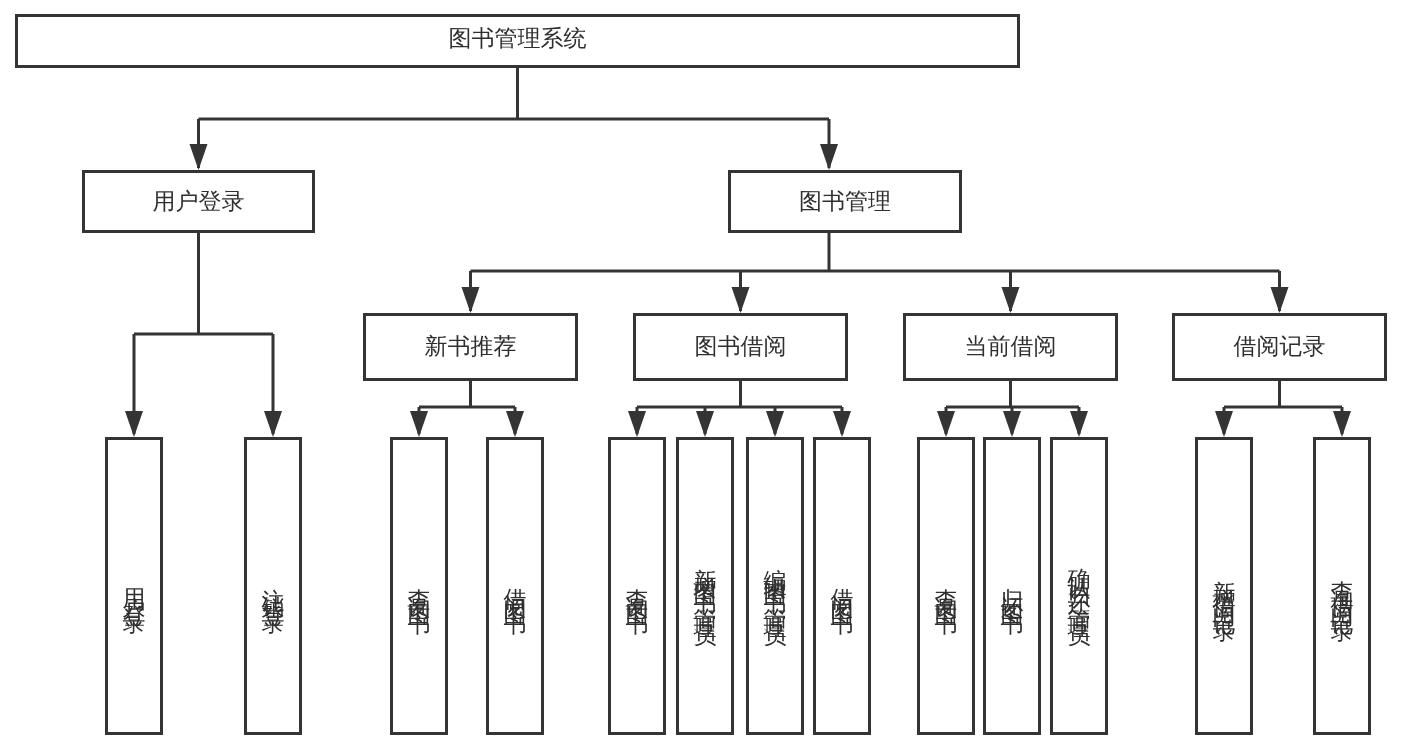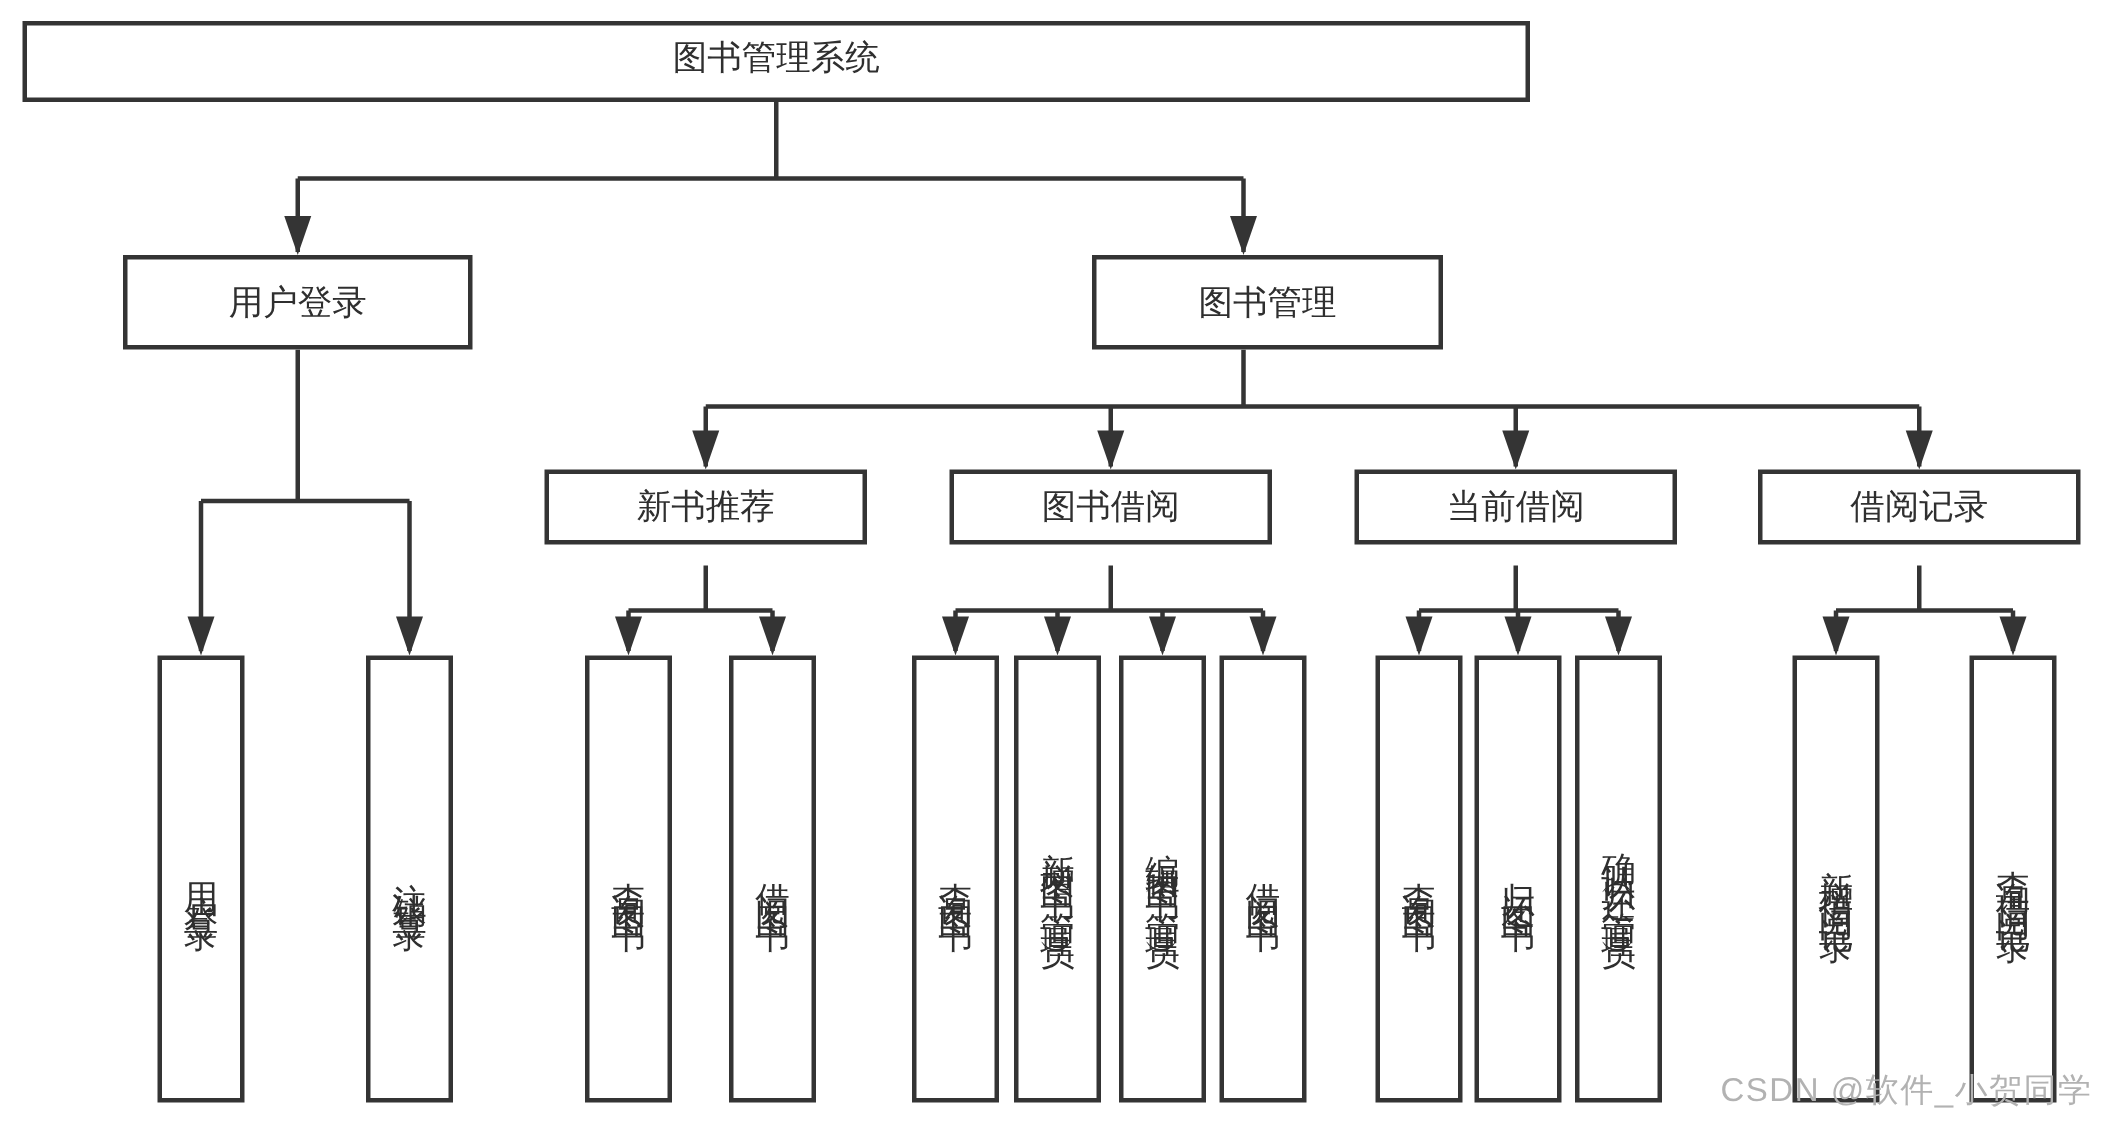--- a/index.html
+++ b/index.html
@@ -34,21 +34,21 @@
     letter-spacing: 8px;
     line-height: 1;
     white-space: normal;
   }
   
   .n-root { left: 15px; top: 14px; width: 1005px; height: 54px; font-family: Liberation Mono, monospace; }
   
   .n-user-login     { left: 82px;  top: 170px; width: 233px; height: 63px; }
   .n-book-mgmt      { left: 712px; top: 170px; width: 234px; height: 63px; margin-left: 16px; }
   
-  .n-l3 { top: 313px; width: 215px; height: 50px; }
+  .n-l3 { top: 313px; width: 215px; height: 68px; }
   .n-new-book   { left: 363px; }
   .n-book-borrow{ left: 633px; }
   .n-cur-borrow { left: 903px; }
   .n-borrow-rec { left: 1172px; }
   
   .leaf { top: 437px; width: 58px; height: 298px; }
   .lf-1  { left: 105px; }
   .lf-2  { left: 244px; }
   .lf-3  { left: 390px; }
   .lf-4  { left: 486px; }
@@ -178,15 +178,14 @@
     <span class="label">确认归还（管理员）</span>
   </div>
 
   <div class="box v leaf lf-12">
     <span class="label">新增借阅记录</span>
   </div>
   <div class="box v leaf lf-13">
     <span class="label">查询借阅记录</span>
   </div>
 
-  <div class="watermark">CSDN @软件_小贺同学</div>
 
 </div>
 
 </body></html>

